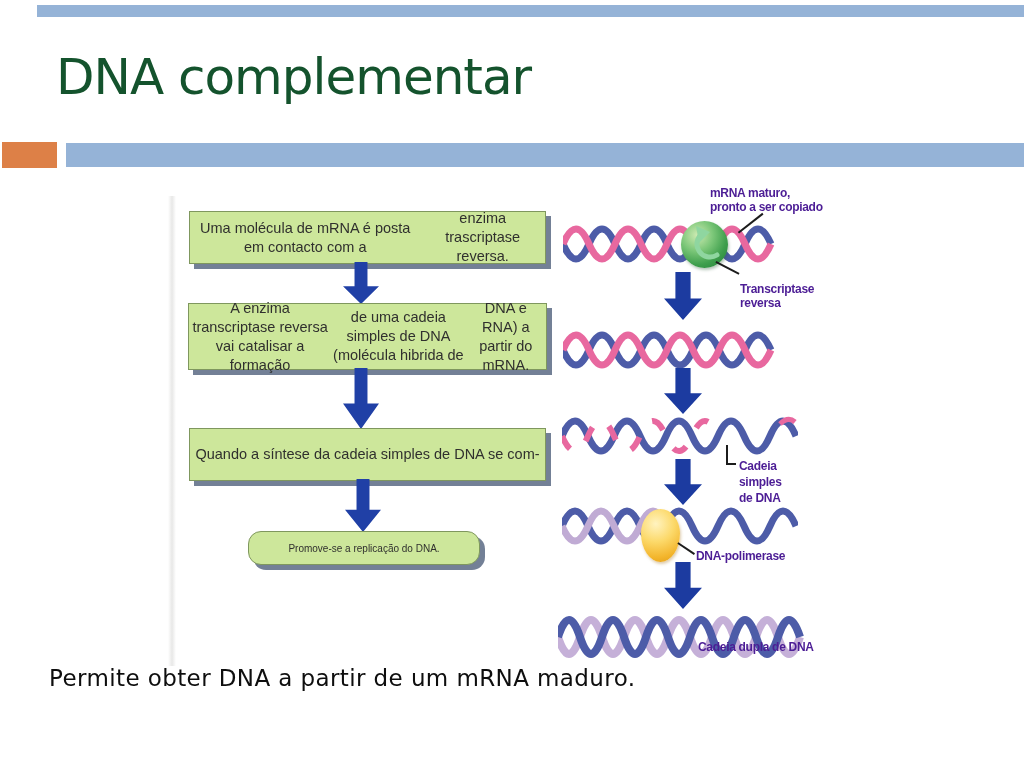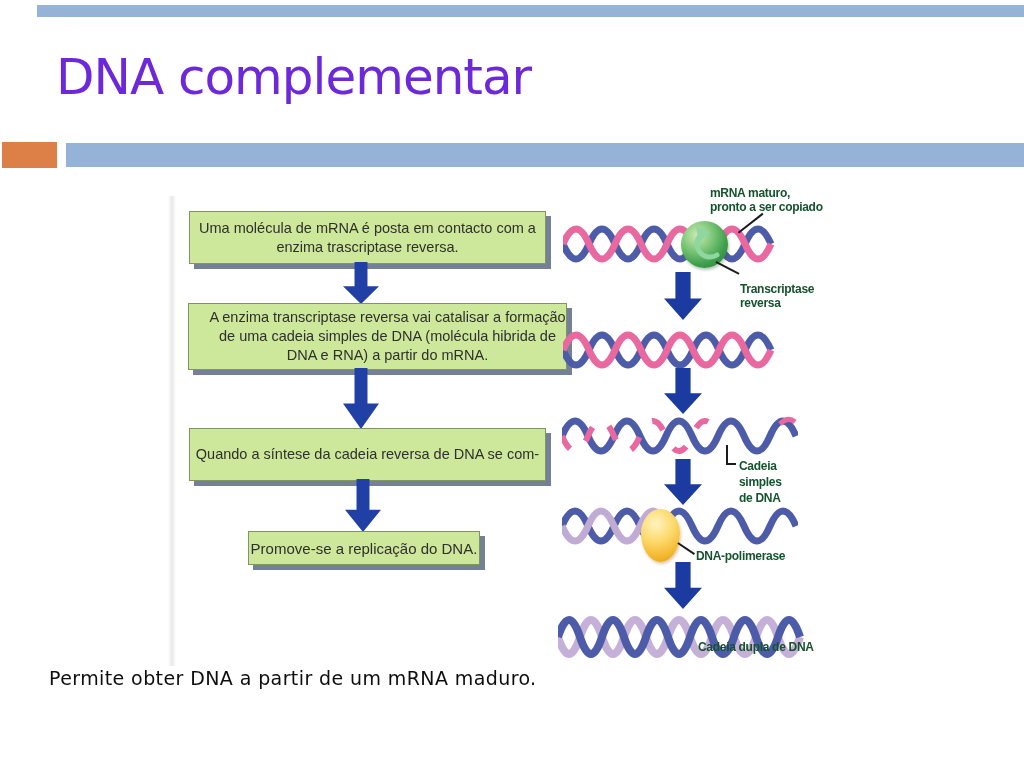--- a/index.html
+++ b/index.html
@@ -3,36 +3,36 @@
 <meta charset="utf-8">
 <style>
   html,body{margin:0;padding:0;background:#ffffff;}
   .slide{position:relative;width:1024px;height:768px;background:#ffffff;overflow:hidden;
          font-family:"Liberation Sans",sans-serif;}
 
   
   .topbar{position:absolute;left:37px;top:5px;width:987px;height:12px;background:#95b3d7;}
   .title{position:absolute;left:56px;top:44px;width:700px;height:66px;line-height:66px;
          font-family:"DejaVu Sans",sans-serif;font-size:50px;font-weight:400;
-         color:#6d28d9;letter-spacing:-1px;}
+         color:#14532d;letter-spacing:-1px;}
   .sq{position:absolute;left:2px;top:142px;width:55px;height:26px;background:#dd8047;}
   .bar{position:absolute;left:66px;top:143px;width:958px;height:24px;background:#95b3d7;}
   .crease{position:absolute;left:168px;top:196px;width:8px;height:470px;
           background:linear-gradient(to right,rgba(0,0,0,0),rgba(110,110,105,0.16),rgba(0,0,0,0));}
 
   
   .box{position:absolute;background:#cde79b;border:1px solid #7f975e;
        box-shadow:5px 5px 0 0 rgba(80,96,124,0.8);
-       display:flex;flex-direction:column;justify-content:center;align-items:center;
+       display:flex;flex-direction:row;justify-content:center;align-items:center;
        font-size:14.5px;line-height:19px;color:#30302e;text-align:center;}
   .box span{display:block;}
   .b1{left:189px;top:211px;width:355px;height:51px;}
-  .b2{left:188px;top:303px;width:357px;height:65px;padding-left:20px;}
+  .b2{left:188px;top:303px;width:357px;height:65px;}
   .b3{left:189px;top:428px;width:355px;height:51px;}
-  .b4{left:248px;top:531px;width:230px;height:32px;font-size:15px;}
+  .b4{left:248px;top:531px;width:230px;height:32px;font-size:10px;border-radius:13px;}
   .farrow{position:absolute;background:#2040a6;
           clip-path:polygon(32% 0,68% 0,68% 58%,100% 58%,50% 100%,0 58%,32% 58%);}
   .f1{left:343px;top:262px;width:36px;height:42px;}
   .f2{left:343px;top:368px;width:36px;height:61px;}
   .f3{left:345px;top:479px;width:36px;height:53px;}
 
   
   .helix{position:absolute;}
   .darrow{position:absolute;background:#1c3ba0;
           clip-path:polygon(30% 0,70% 0,70% 55%,100% 55%,50% 100%,0 55%,30% 55%);}
@@ -40,38 +40,38 @@
   .d2{left:664px;top:368px;width:38px;height:46px;}
   .d3{left:664px;top:459px;width:38px;height:46px;}
   .d4{left:664px;top:562px;width:38px;height:47px;}
   .sphere-green{position:absolute;left:681px;top:221px;width:47px;height:47px;border-radius:50%;
       background:radial-gradient(circle at 34% 30%,#cdeab2 0%,#7cc779 35%,#3f9f4d 65%,#1d7c33 100%);
       box-shadow:1px 2px 3px rgba(40,90,50,0.35);}
   .sphere-yellow{position:absolute;left:641px;top:509px;width:39px;height:53px;
       border-radius:50% 50% 50% 50% / 46% 46% 54% 54%;
       background:radial-gradient(circle at 38% 28%,#fff3c0 0%,#fcd96a 40%,#f3b52c 75%,#df9a14 100%);
       box-shadow:1px 2px 3px rgba(160,110,20,0.35);}
-  .fig-label{position:absolute;color:#14532d;font-size:12px;font-weight:700;
+  .fig-label{position:absolute;color:#4c1d95;font-size:12px;font-weight:700;
              line-height:14px;letter-spacing:-0.3px;white-space:nowrap;}
   .fig-label span{display:block;}
   .lab-mrna{left:710px;top:186px;}
   .lab-trans{left:740px;top:282px;}
   .lab-cads{left:739px;top:458px;line-height:16px;}
   .lab-poli{left:696px;top:549px;text-align:right;}
   .lab-dupla{left:666px;top:640px;margin-left:32px;}
   .ptr{position:absolute;height:1.6px;background:#1c1c1c;transform-origin:0 50%;}
   .p-mrna{left:763px;top:213px;width:31px;transform:rotate(142deg);}
   .p-trans{left:716px;top:261px;width:26px;transform:rotate(27deg);}
   .p-cadv{left:726px;top:445px;width:1.6px;height:19px;}
   .p-cadh{left:726px;top:463px;width:10px;}
   .p-poli{left:678px;top:542px;width:20px;transform:rotate(34deg);}
 
   
   .footer{position:absolute;left:49px;top:664px;font-family:"DejaVu Sans",sans-serif;
-          font-size:19px;line-height:29px;letter-spacing:0.4px;color:#0e0e0e;}
+          font-size:23px;line-height:29px;letter-spacing:0.4px;color:#0e0e0e;}
   .footer span{display:block;}
 </style>
 </head>
 <body>
 
 <div class="slide">
 
   <div class="topbar"></div>
   <div class="title">DNA complementar</div>
   <div class="sq"></div>
@@ -85,21 +85,21 @@
   <div class="farrow f1"></div>
 
   <div class="box b2">
     <span>A enzima transcriptase reversa vai catalisar a formação</span>
     <span>de uma cadeia simples de DNA (molécula hibrida de</span>
     <span>DNA e RNA) a partir do mRNA.</span>
   </div>
   <div class="farrow f2"></div>
 
   <div class="box b3">
-    <span>Quando a síntese da cadeia reversa de DNA se com-</span>
+    <span>Quando a síntese da cadeia simples de DNA se com-</span>
   </div>
   <div class="farrow f3"></div>
 
   <div class="box b4">
     <span>Promove-se a replicação do DNA.</span>
   </div>
 
   <svg class="helix" style="left:563px;top:220px;" width="212" height="48" viewBox="0 0 212 48">
     <path d="M0,24 Q13,54 26,24 T52,24 T78,24 T104,24 T130,24 T156,24 T182,24 T208,24" fill="none" stroke="#4d5ca8" stroke-width="7"></path>
     <path d="M0,24 Q13,-6 26,24 T52,24 T78,24 T104,24 T130,24 T156,24 T182,24 T208,24" fill="none" stroke="#e8689f" stroke-width="7"></path>

